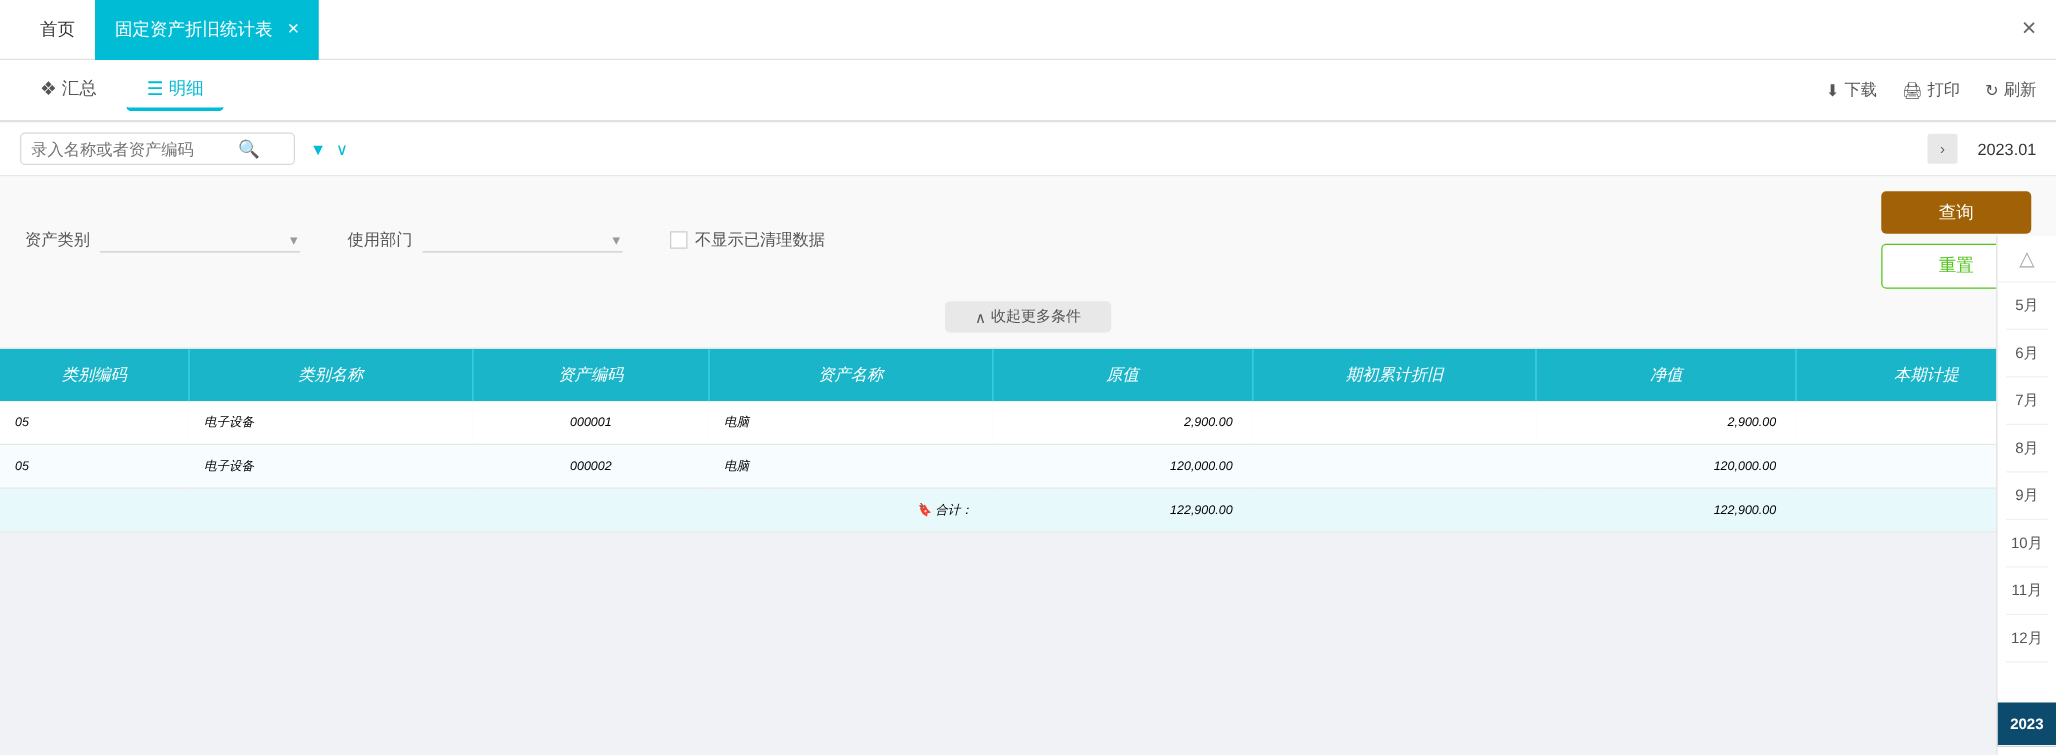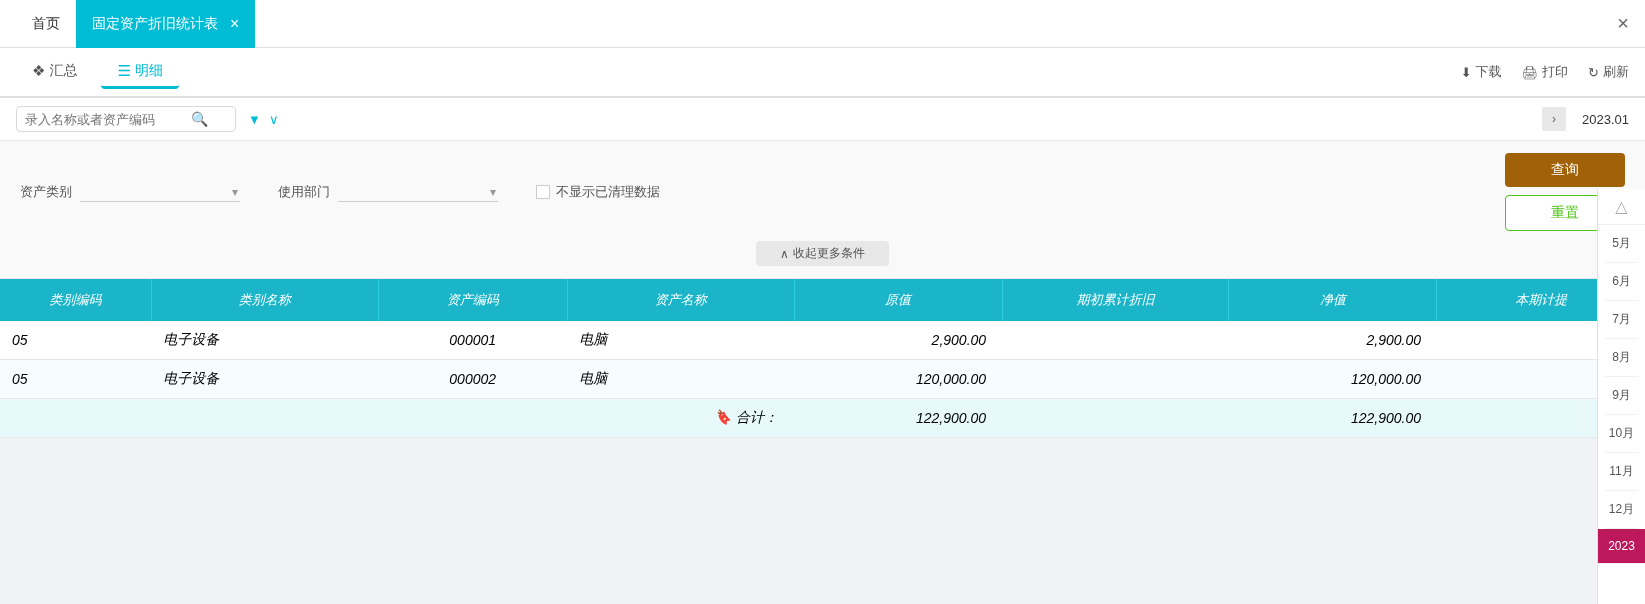--- a/index.html
+++ b/index.html
@@ -273,21 +273,21 @@
       font-weight: 500;
       border-right: 1px solid #29cde0;
     }
     thead th:last-child { border-right: none; }
     tbody tr:nth-child(odd) { background: #fff; }
     tbody tr:nth-child(even) { background: #f7fdfe; }
     tbody td {
       padding: 10px 8px;
       text-align: center;
       border-bottom: 1px solid #e8e8e8;
-      font-size: 14px;
+      font-size: 10px;
       margin-top: 48px;
     }
     .td-right { text-align: right; padding-right: 16px; }
     .td-left { text-align: left; padding-left: 12px; }
     .summary-row {
       background: #e8f9fc !important;
     }
     .summary-row td {
       font-weight: 500;
       text-align: right;
@@ -310,23 +310,24 @@
     .month-item {
       width: 100%;
       text-align: center;
       padding: 10px 4px;
       font-size: 12px;
       color: #555;
       cursor: pointer;
       border-bottom: 1px solid #f0f0f0;
     }
     .month-item.active {
-      background: #be185d;
+      background: #0c4a6e;
       color: #fff;
-      font-weight: normal;
+      font-weight: bold;
+      margin-top: 32px;
     }
     .sidebar-up {
       width: 100%;
       text-align: center;
       padding: 8px;
       color: #aaa;
       font-size: 16px;
       cursor: pointer;
       border-bottom: 1px solid #f0f0f0;
     }

